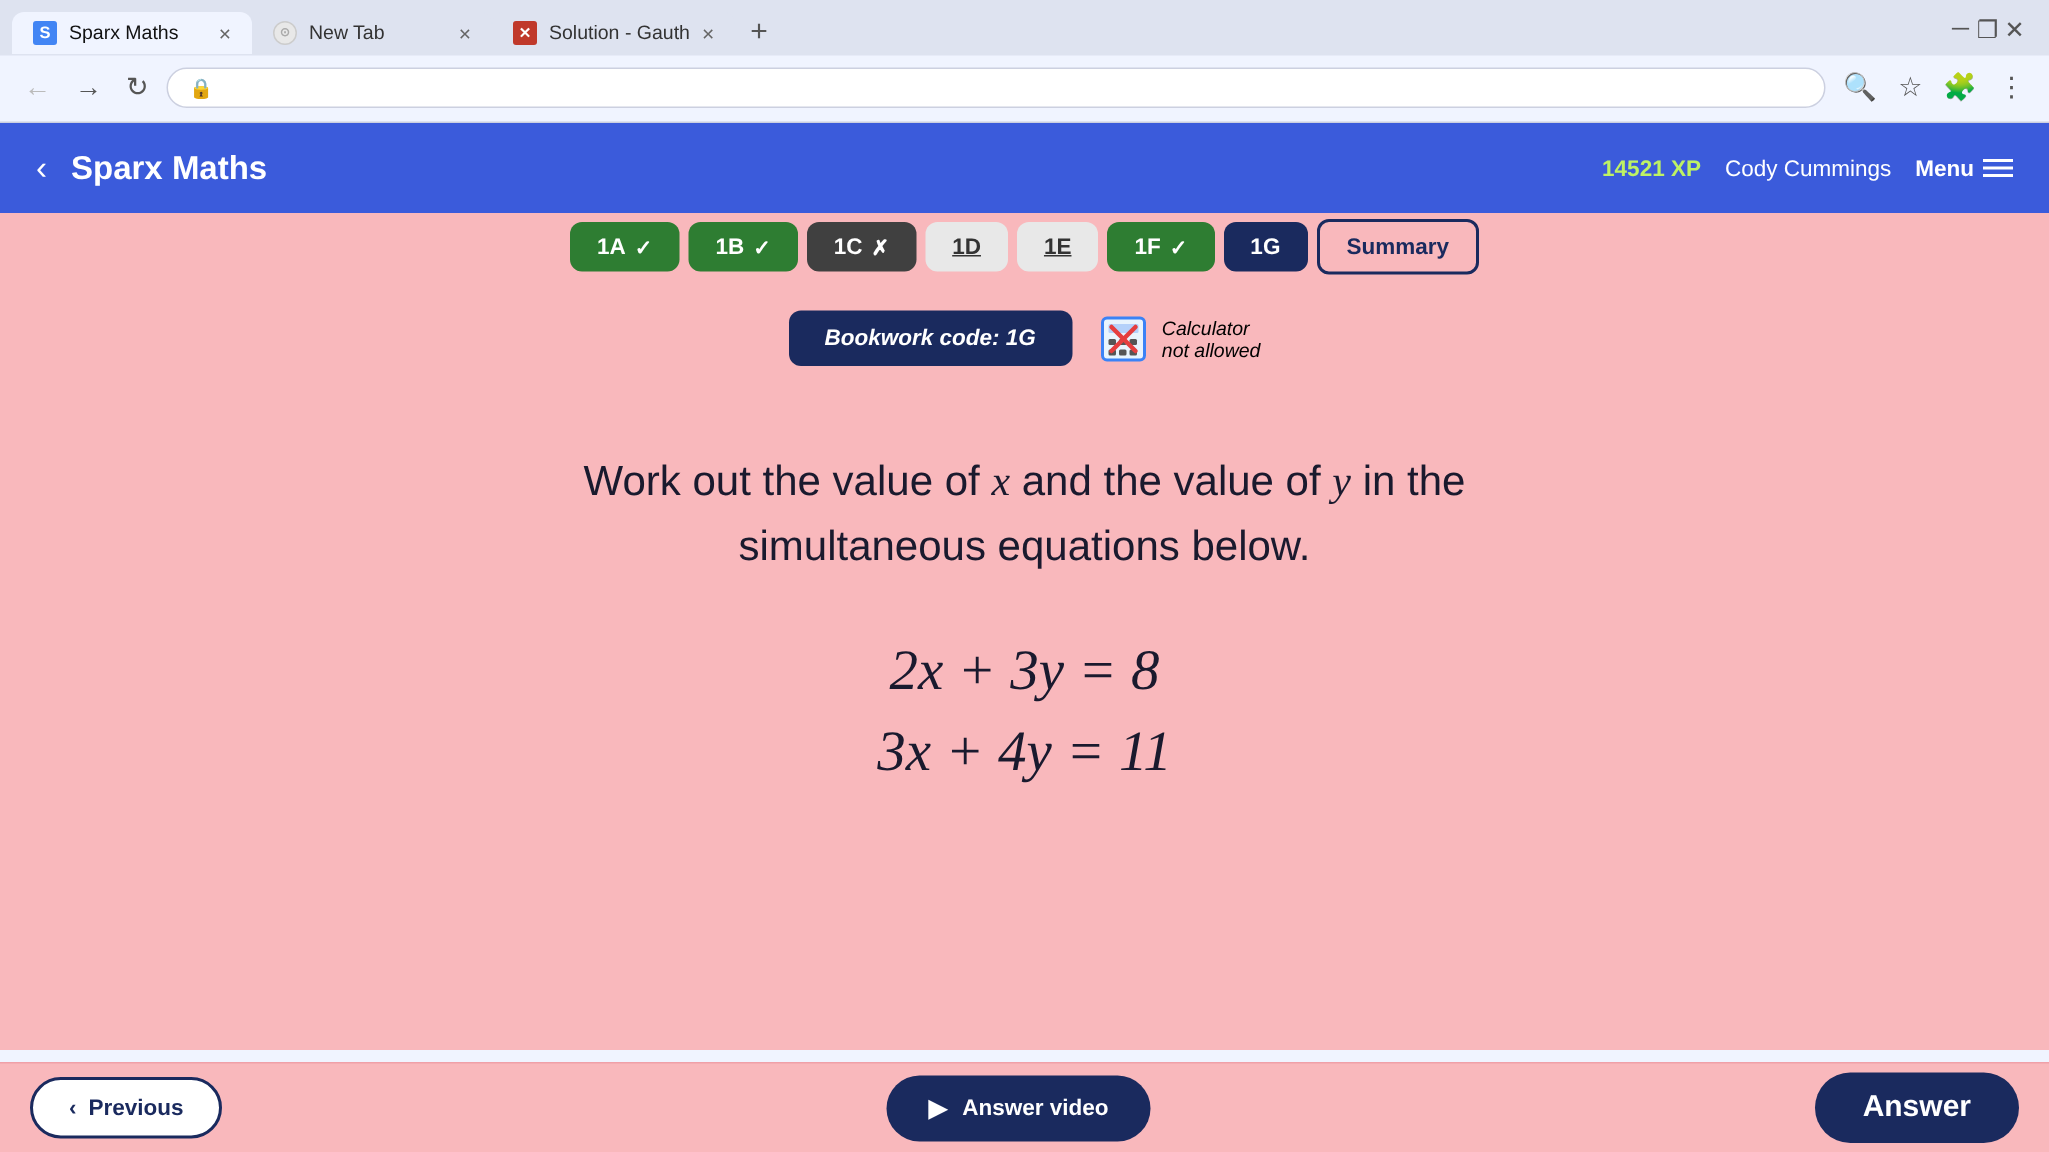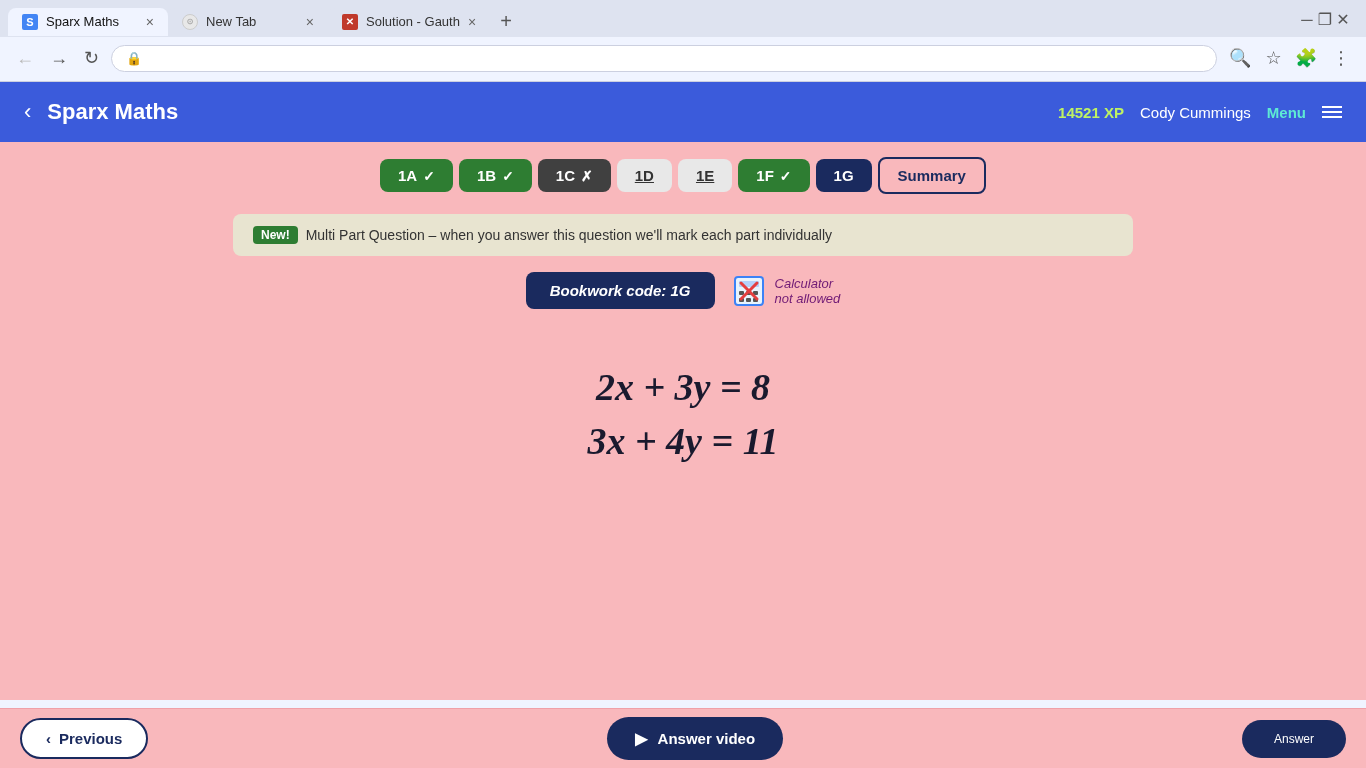--- a/index.html
+++ b/index.html
@@ -28,61 +28,61 @@
     .toolbar-icons { display: flex; gap: 6px; align-items: center; }
     .toolbar-icon-btn { background: none; border: none; cursor: pointer; color: #555; font-size: 18px; padding: 4px; border-radius: 50%; display: flex; align-items: center; justify-content: center; }
 
     
     .app-header { background: #3b5bdb; display: flex; align-items: center; padding: 0 24px; height: 60px; }
     .back-btn { color: white; background: none; border: none; cursor: pointer; font-size: 22px; margin-right: 16px; display: flex; align-items: center; }
     .app-title { color: white; font-size: 22px; font-weight: bold; flex: 1; }
     .header-right { display: flex; align-items: center; gap: 16px; }
     .xp-badge { color: #bef264; font-weight: bold; font-size: 15px; }
     .user-name { color: #ffffff; font-size: 15px; }
-    .menu-btn { color: #5eead4; background: none; border: none; cursor: pointer; font-size: 15px; font-weight: bold; display: flex; align-items: center; gap: 16px; }
+    .menu-btn { color: #ffffff; background: none; border: none; cursor: pointer; font-size: 15px; font-weight: bold; display: flex; align-items: center; gap: 6px; }
     .hamburger { display: flex; flex-direction: column; gap: 3px; }
     .hamburger span { width: 20px; height: 2px; background: white; display: block; }
 
     
     .main-content { background: #f9b8bc; min-height: calc(768px - 60px - 90px - 60px); padding: 0; }
 
     
-    .task-tabs { display: flex; justify-content: center; align-items: center; padding: 15px 0 8px; gap: 6px; background: #f9b8bc; }
+    .task-tabs { display: flex; justify-content: center; align-items: center; padding: 4px 0 8px; gap: 6px; background: #f9b8bc; }
     .task-tab { padding: 8px 18px; border-radius: 8px; font-size: 15px; font-weight: 600; cursor: pointer; border: none; display: flex; align-items: center; gap: 6px; }
     .task-tab.completed { background: #2e7d32; color: white; }
     .task-tab.failed { background: #404040; color: white; }
     .task-tab.neutral { background: #e8e8e8; color: #333; text-decoration: underline; }
     .task-tab.active { background: #1a2a5e; color: white; }
     .task-tab.summary { background: none; border: 2px solid #1a2a5e; color: #1a2a5e; }
     .check-icon { font-size: 14px; }
     .x-icon { font-size: 14px; }
 
     
     .info-banner { margin: 12px auto; max-width: 900px; background: #e8e4d0; border-radius: 8px; padding: 12px 20px; font-size: 14px; color: #333; display: flex; align-items: center; gap: 8px; }
     .new-badge { background: #2e7d32; color: white; font-size: 12px; font-weight: bold; padding: 2px 8px; border-radius: 4px; }
 
     
     .bookwork-row { display: flex; justify-content: center; align-items: center; gap: 16px; margin: 16px 0; font-style: italic; }
     .bookwork-code { background: #1a2a5e; color: white; padding: 10px 24px; border-radius: 8px; font-size: 15px; font-weight: 600; }
-    .calculator-info { display: flex; align-items: center; gap: 8px; font-size: 13px; color: #701a75; }
+    .calculator-info { display: flex; align-items: center; gap: 8px; font-size: 13px; color: #000000; }
     .calc-icon { width: 36px; height: 36px; position: relative; display: inline-flex; align-items: center; justify-content: center; }
     .calc-icon svg { width: 36px; height: 36px; }
 
     
     .question-area { text-align: center; padding: 40px 20px 20px; }
     .question-text { font-size: 28px; color: #1a1a2e; line-height: 1.5; max-width: 800px; margin: 0 auto 40px; }
     .question-text em { font-style: italic; font-family: Georgia, serif; }
     .equations { display: flex; flex-direction: column; align-items: center; gap: 10px; }
-    .equation { font-size: 38px; font-weight: bold; color: #1a1a2e; font-family: Georgia, serif; font-style: italic; }
+    .equation { font-size: 38px; font-weight: normal; color: #1a1a2e; font-family: Georgia, serif; font-style: italic; }
 
     
     .bottom-bar { position: fixed; bottom: 0; left: 0; width: 1366px; height: 60px; background: #f9b8bc; display: flex; align-items: center; justify-content: space-between; padding: 0 20px; border-top: 1px solid #f0a0a8; }
     .prev-btn { background: white; border: 2px solid #1a2a5e; color: #1a2a5e; border-radius: 30px; padding: 10px 24px; font-size: 15px; font-weight: 600; cursor: pointer; display: flex; align-items: center; gap: 8px; }
     .watch-btn { background: #1a2a5e; color: white; border: none; border-radius: 30px; padding: 12px 28px; font-size: 15px; font-weight: 600; cursor: pointer; display: flex; align-items: center; gap: 10px; }
-    .answer-btn { background: #1a2a5e; color: white; border: none; border-radius: 30px; padding: 12px 32px; font-size: 12px; font-weight: 400; cursor: pointer; }
+    .answer-btn { background: #1a2a5e; color: white; border: none; border-radius: 30px; padding: 12px 32px; font-size: 20px; font-weight: 700; cursor: pointer; }
 
     .video-icon { font-size: 16px; }
   </style>
 </head>
 <body>
 
 <div class="browser-chrome">
   <div class="tab-bar">
 
     <div class="tab active">
@@ -169,24 +169,20 @@
       <span class="check-icon">✓</span>
     </button>
     <button class="task-tab active">
       <span>1G</span>
     </button>
     <button class="task-tab summary">
       <span>Summary</span>
     </button>
   </div>
 
-  <div class="info-banner">
-    <span class="new-badge">New!</span>
-    <span>Multi Part Question – when you answer this question we'll mark each part individually</span>
-  </div>
 
   <div class="bookwork-row">
     <div class="bookwork-code">Bookwork code: 1G</div>
     <div class="calculator-info">
       <div class="calc-icon">
         <svg viewBox="0 0 36 36" xmlns="http://www.w3.org/2000/svg">
           <rect x="4" y="4" width="28" height="28" rx="3" fill="#e8f4fd" stroke="#3b82f6" stroke-width="2"></rect>
           <rect x="8" y="8" width="20" height="6" rx="1" fill="#3b82f6" opacity="0.3"></rect>
           <rect x="8" y="18" width="5" height="4" rx="1" fill="#555"></rect>
           <rect x="15" y="18" width="5" height="4" rx="1" fill="#555"></rect>
@@ -199,20 +195,23 @@
         </svg>
       </div>
       <div>
         <div>Calculator</div>
         <div>not allowed</div>
       </div>
     </div>
   </div>
 
   <div class="question-area">
+    <div class="question-text">
+      <span>Work out the value of </span><em>x</em><span> and the value of </span><em>y</em><span> in the<br>simultaneous equations below.</span>
+    </div>
     <div class="equations">
       <div class="equation">
         <em>2x</em> + <em>3y</em> = 8
       </div>
       <div class="equation">
         <em>3x</em> + <em>4y</em> = 11
       </div>
     </div>
   </div>
 

